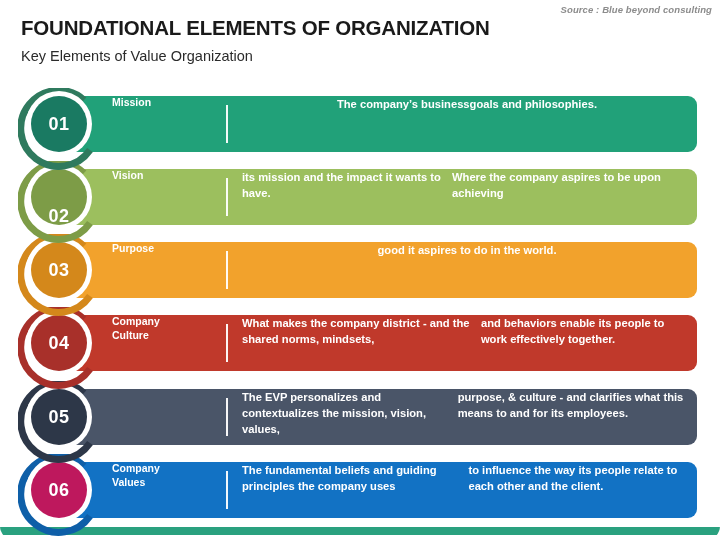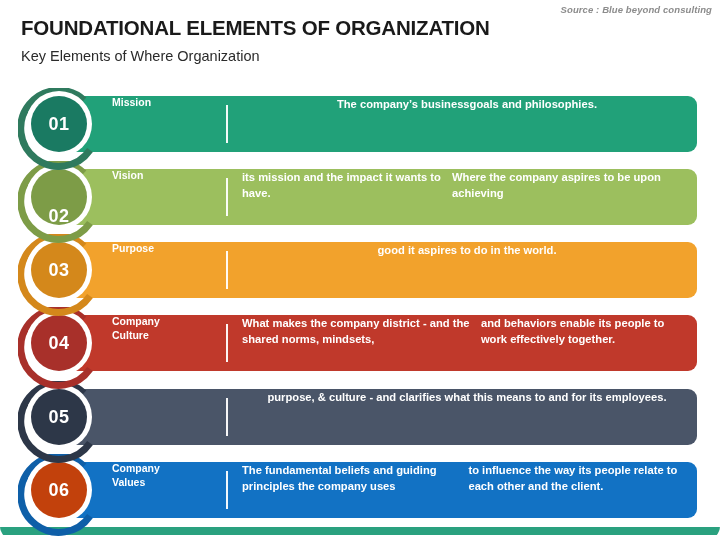--- a/index.html
+++ b/index.html
@@ -181,21 +181,21 @@
     background: #2aa17f;
   }
 </style>
 </head>
 <body>
 
 <div id="slide">
 
   <div class="source">Source : Blue beyond consulting</div>
   <div class="title">FOUNDATIONAL ELEMENTS OF ORGANIZATION</div>
-  <div class="subtitle">Key Elements of Where Organization</div>
+  <div class="subtitle">Key Elements of Value Organization</div>
 
   <div class="rows" id="rows-container">
       <div class="row" style="top: 88px; z-index: 10;">
         <div class="ring-wrap">
           <svg width="90" height="90" viewBox="0 0 90 90">
             <path d="M 66 12 A 38 38 0 1 0 72 62" fill="none" stroke="#2f7a5e" stroke-width="7" stroke-linecap="butt"></path>
           </svg>
         </div>
         <div class="bar" style="background: rgb(33, 161, 121);"></div>
         <div class="disc-outer"></div>
@@ -277,32 +277,33 @@
             <path d="M 66 12 A 38 38 0 1 0 72 62" fill="none" stroke="#2d3748" stroke-width="7" stroke-linecap="butt"></path>
           </svg>
         </div>
         <div class="bar" style="background: rgb(74, 85, 104);"></div>
         <div class="disc-outer"></div>
         <div class="disc" style="background: rgb(45, 55, 72);">
           <div class="num">05</div>
         </div>
         <div class="divider"></div>
         <div class="desc">
+          <span>The EVP personalizes and contextualizes the mission, vision, values,</span>
           <span>purpose, &amp; culture - and clarifies what this means to and for its employees.</span>
         </div>
       </div>
       <div class="row" style="top: 454px; z-index: 5;">
         <div class="ring-wrap">
           <svg width="90" height="90" viewBox="0 0 90 90">
             <path d="M 66 12 A 38 38 0 1 0 72 62" fill="none" stroke="#0e5fa8" stroke-width="7" stroke-linecap="butt"></path>
           </svg>
         </div>
         <div class="bar" style="background: rgb(18, 114, 196);"></div>
         <div class="disc-outer"></div>
-        <div class="disc" style="background: #c2410c;">
+        <div class="disc" style="background: #be185d;">
           <div class="num">06</div>
         </div>
         <div class="label">
           <span>Company</span>
           <span>Values</span>
         </div>
         <div class="divider"></div>
         <div class="desc">
           <span>The fundamental beliefs and guiding principles the company uses</span>
           <span>to influence the way its people relate to each other and the client.</span>

